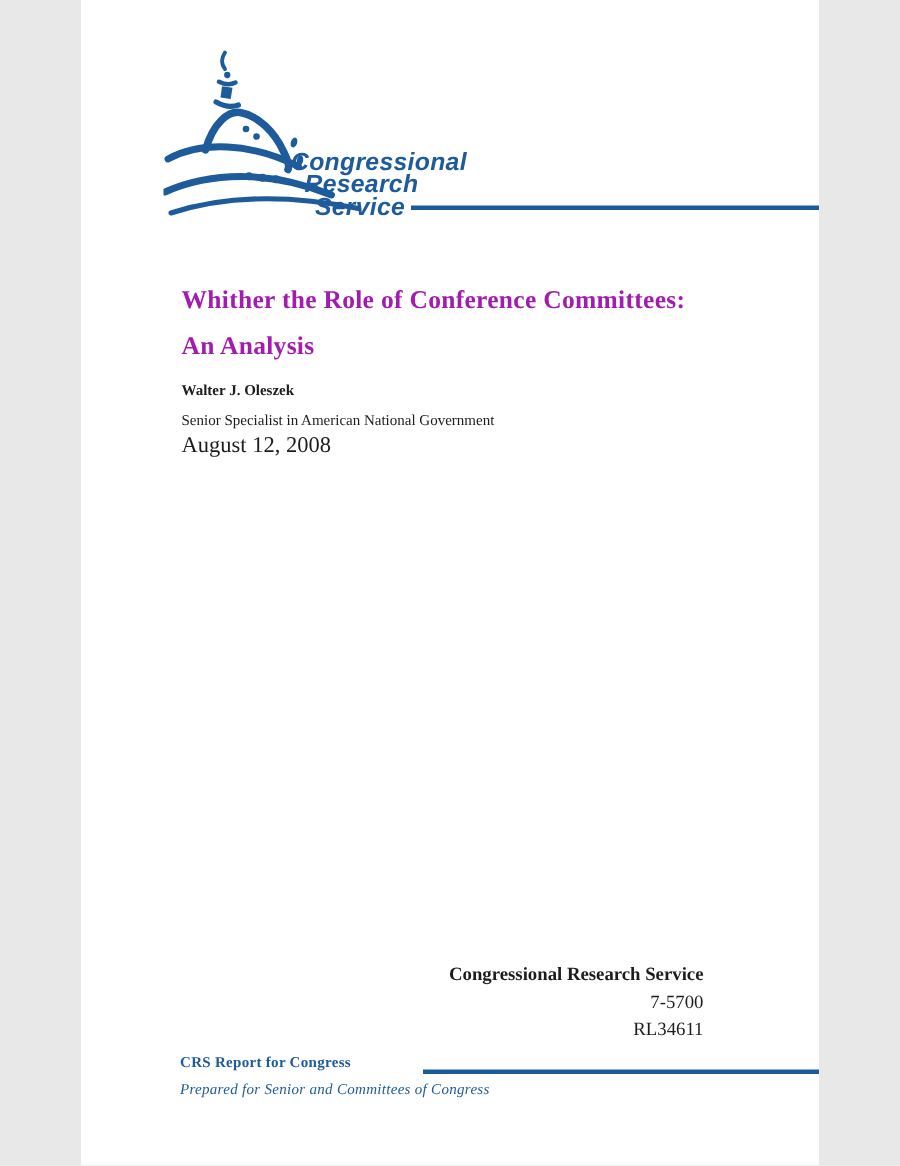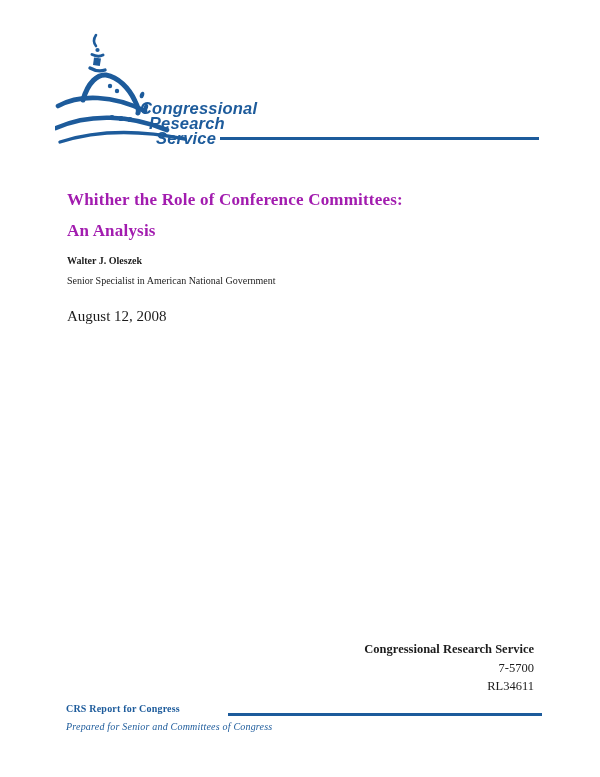--- a/index.html
+++ b/index.html
@@ -1,18 +1,18 @@
 <!DOCTYPE html>
 <html><head>
 <meta charset="utf-8">
 <style>
   html,body{margin:0;padding:0;background:#e8e8e8;}
   .page{
     position:relative;
-    width:600px;height:777px;
+    width:492px;height:777px;
     margin:0 auto;
     background:#ffffff;
     font-family:"Liberation Serif", serif;
     overflow:hidden;
   }
   
   .dome{position:absolute;left:55px;top:26px;}
   .logo-text{
     position:absolute;left:140px;top:101px;
     font-family:"Liberation Sans", sans-serif;
@@ -29,24 +29,24 @@
   }
   
   .title{
     position:absolute;left:67px;top:184px;
     font-size:17px;font-weight:bold;color:#a21caf;
     line-height:31px;letter-spacing:.2px;
   }
   
   .author{position:absolute;left:67px;top:251px;font-size:10px;color:#1c1c1c;line-height:20px;}
   .author .name{font-weight:bold;}
-  .date{position:absolute;left:67px;top:308px;font-size:15px;color:#1c1c1c;}
+  .date{position:absolute;left:67px;top:289px;font-size:15px;color:#1c1c1c;}
   
   .info{
-    position:absolute;right:66px;top:640px;
+    position:absolute;right:77px;top:640px;
     text-align:right;font-size:12.5px;color:#1c1c1c;
     line-height:18.5px;
   }
   .info .org{font-weight:bold;}
   
   .footer-series{
     position:absolute;left:66px;top:703px;
     font-size:10px;font-weight:bold;color:#1d5b9b;
     letter-spacing:.2px;white-space:nowrap;
   }

